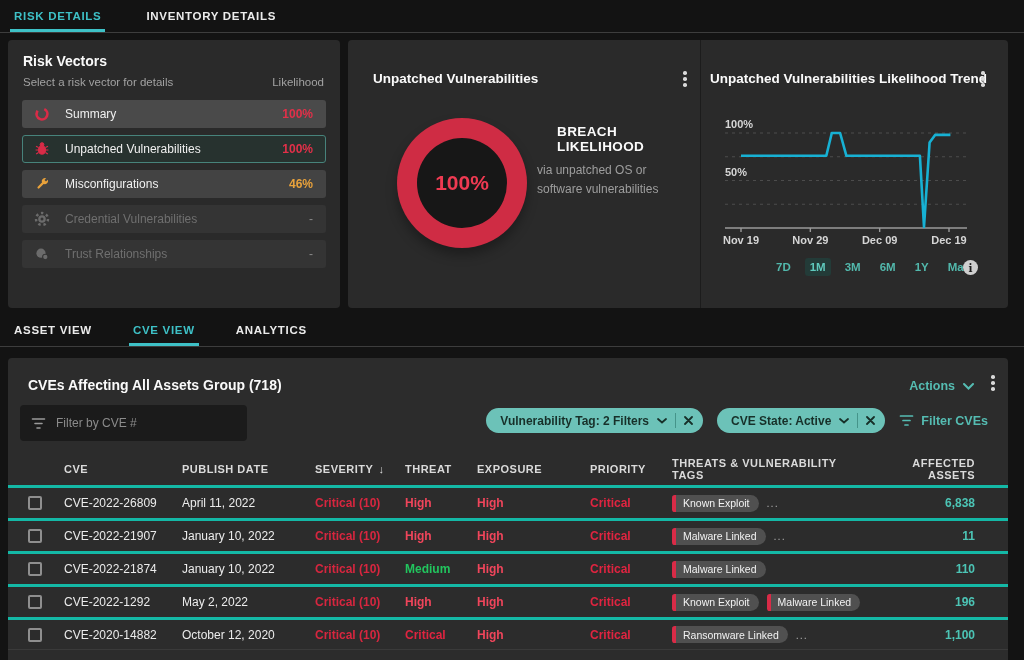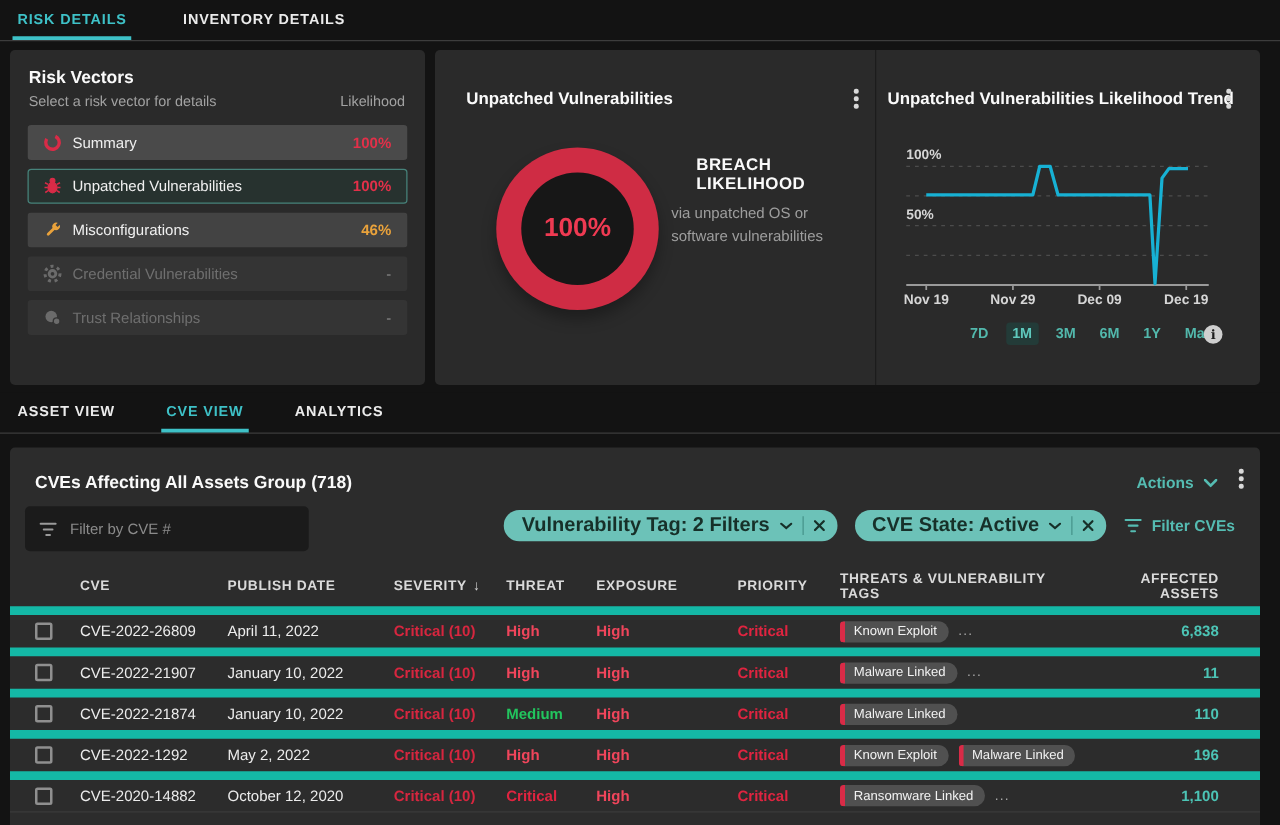--- a/index.html
+++ b/index.html
@@ -23,21 +23,21 @@
   .risk-panel { left:8px; top:40px; width:332px; height:268px; }
   .detail-panel { left:348px; top:40px; width:660px; height:268px; }
   .cve-panel { left:8px; top:358px; width:1000px; height:302px; background:#2c2c2c; border-radius:4px 4px 0 0; overflow:hidden;}
   .card-divider { position:absolute; left:352px; top:0; width:1px; height:100%; background:#1c1c1c; }
   
   .rv-title { position:absolute; left:15px; top:13px; font-size:14px; font-weight:bold; color:#fafafa;}
   .rv-sub { position:absolute; left:15px; top:36px; font-size:11.5px; color:#a2a2a2;}
   .rv-likelihood { position:absolute; right:16px; top:36px; font-size:11.5px; color:#a2a2a2;}
   .rv-list { position:absolute; left:14px; right:14px; top:60px; }
   .rv-item { height:28px; border-radius:3px; margin-bottom:7px; display:flex; align-items:center;
-    padding:0 12px 0 11px; gap:8px; background:#434343; cursor:pointer; border:1px solid transparent;}
+    padding:0 12px 0 11px; gap:15px; background:#434343; cursor:pointer; border:1px solid transparent;}
   .rv-item.first { background:#4a4a4a; }
   .rv-item.selected { background:#27322f; border-color:#47837b; }
   .rv-item.disabled { background:#343434; cursor:default; }
   .rv-label { font-size:12px; color:#f0f0f0; flex:1; }
   .rv-item.disabled .rv-label { color:#6f6f6f; }
   .rv-value { font-size:12px; font-weight:bold; }
   .val-red { color:#e23049; } .val-amber { color:#e9a23b; } .val-dash { color:#8a8a8a; font-weight:normal;}
   .rv-icon { width:16px; height:16px; display:flex; align-items:center; justify-content:center;}
   
   .card-title { position:absolute; font-size:13.5px; font-weight:bold; color:#fafafa; }
@@ -70,32 +70,32 @@
   .cve-title { position:absolute; left:20px; top:19px; font-size:14px; font-weight:bold; color:#fafafa;}
   .actions { position:absolute; right:34px; top:21px; display:flex; align-items:center; gap:8px;
     color:#55bcb2; font-size:12.5px; font-weight:bold; cursor:pointer;}
   .filter-box { position:absolute; left:12px; top:47px; width:227px; height:36px; background:#1b1b1b;
     border-radius:4px; display:flex; align-items:center; padding:0 11px; gap:10px;}
   .filter-box input { flex:1; background:transparent; border:none; outline:none; color:#e2e2e2;
     font-size:12px; font-family:"Liberation Sans", sans-serif;}
   .filter-box input::placeholder { color:#8b8b8b; }
   .chips-row { position:absolute; right:20px; top:50px; display:flex; align-items:center; gap:14px;}
   .chip { display:flex; align-items:center; height:25px; background:#6cc2b8; border-radius:13px;
-    color:#173029; font-size:16px; font-weight:bold; padding:0 10px 0 14px; gap:8px; cursor:pointer;}
+    color:#173029; font-size:12px; font-weight:bold; padding:0 10px 0 14px; gap:8px; cursor:pointer;}
   .chip-div { width:1px; height:15px; background:#45948a; }
   .filter-cves { display:flex; align-items:center; gap:7px; color:#55bcb2;
     font-size:12.5px; font-weight:bold; cursor:pointer;}
   
   .table { position:absolute; left:0; right:0; top:95px; }
   .trow, .thead { display:grid;
     grid-template-columns:36px 118px 133px 90px 72px 113px 82px 1fr 110px;
     align-items:center; padding:0 33px 0 20px; }
   .thead { height:32px; font-size:11px; font-weight:bold; letter-spacing:.5px; color:#dadada; }
   .thead .hcell { display:flex; align-items:center; gap:5px; cursor:pointer;}
-  .trow { height:33px; border-top:7px solid #14b8a6; font-size:12px; color:#ececec; }
+  .trow { height:33px; border-top:3px solid #14b8a6; font-size:12px; color:#ececec; }
   .trow:last-child { border-bottom:1px solid #3a3a3a; }
   .checkbox { width:14px; height:14px; border:2px solid #8f8f8f; border-radius:2px; cursor:pointer;}
   .sev-critical { color:#d7263f; font-weight:bold; }
   .lvl-high { color:#f0455b; font-weight:bold; }
   .lvl-medium { color:#22c55e; font-weight:bold; }
   .lvl-critical { color:#e02440; font-weight:bold; }
   .aff { text-align:right; color:#4cc4b5; font-weight:bold; }
   .col-aff { justify-content:flex-end; text-align:right; }
   .tags-cell { display:flex; align-items:center; gap:8px;text-align:center; }
   .pill { display:inline-flex; align-items:center; height:17px; background:#505050;

